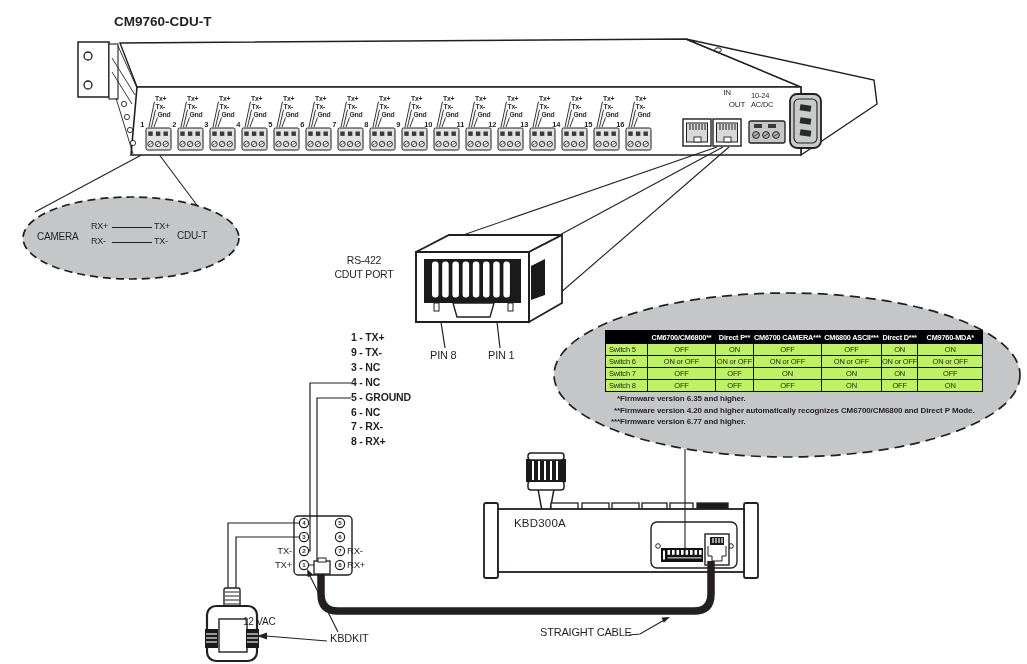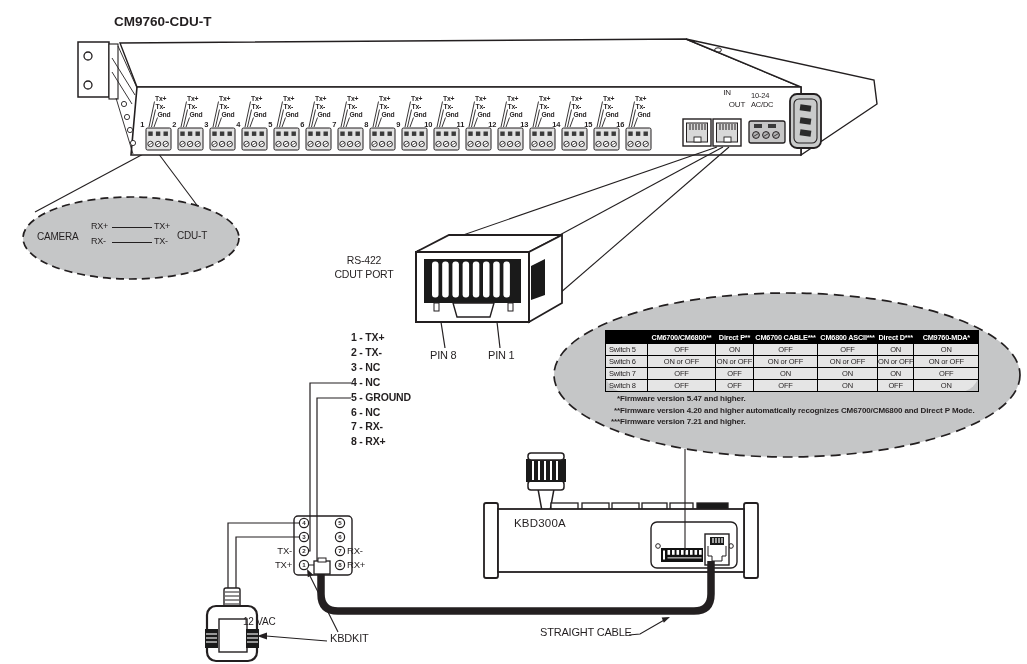--- a/index.html
+++ b/index.html
@@ -14,21 +14,21 @@
   .fs95{font-size:9.5px;}
   .fs8{font-size:8px;}
   .fs75{font-size:7.5px;line-height:9px;}
   .ctr{text-align:center;}
   .rt{text-align:right;}
   
   #pinlist{position:absolute;left:351px;top:298px;z-index:2;margin-top:32px;}
   .pinrow{font-size:10.5px;font-weight:700;letter-spacing:-0.2px;line-height:14.9px;white-space:nowrap;}
   
   #switch-table{position:absolute;left:605px;top:330px;z-index:2;border-collapse:collapse;
-                table-layout:fixed;background:#e5e5e5;border-radius:20px;}
+                table-layout:fixed;background:#bef264;}
   #switch-table th{background:#000;color:#fff;font-size:7.3px;font-weight:700;height:12px;
                    border:1px solid #000;padding:0;letter-spacing:-0.2px;white-space:nowrap;overflow:hidden;}
   #switch-table td{border:1px solid #000;font-size:7.5px;font-weight:400;text-align:center;
                    height:11px;line-height:11px;padding:0;letter-spacing:-0.2px;white-space:nowrap;overflow:hidden;}
   #switch-table td.rowlabel{text-align:left;padding-left:3px;}
   #footnotes{position:absolute;left:605px;top:393px;z-index:2;width:420px;}
   .fnline{display:flex;font-size:8px;font-weight:600;line-height:11.5px;letter-spacing:-0.1px;white-space:nowrap;}
   .fnmark{width:15px;text-align:right;}
   
   .pinlab{font:700 6.8px "Liberation Sans",sans-serif;fill:#231f20;letter-spacing:-0.2px;}
@@ -604,21 +604,21 @@
 <div class="lbl fs9" style="left:91px;top:221px;">RX+</div>
 <div class="lbl fs9" style="left:91px;top:236px;">RX-</div>
 <div class="lbl fs9" style="left:154px;top:221px;">TX+</div>
 <div class="lbl fs9" style="left:154px;top:236px;">TX-</div>
 <div class="lbl fs10" style="left:177px;top:230px;">CDU-T</div>
 
 <div class="lbl ctr" style="left:332px;top:254px;width:64px;font-size:10.5px;">RS-422</div>
 <div class="lbl ctr" style="left:322px;top:268px;width:84px;font-size:10.5px;">CDUT PORT</div>
 <div id="pinlist">
       <div class="pinrow">1 - TX+</div>
-      <div class="pinrow">2 - TX-</div>
+      <div class="pinrow">9 - TX-</div>
       <div class="pinrow">3 - NC</div>
       <div class="pinrow">4 - NC</div>
       <div class="pinrow">5 - GROUND</div>
       <div class="pinrow">6 - NC</div>
       <div class="pinrow">7 - RX-</div>
       <div class="pinrow">8 - RX+</div>
     </div>
 
 <div class="lbl fs11" style="left:430px;top:349px;">PIN 8</div>
 <div class="lbl fs11" style="left:488px;top:349px;">PIN 1</div>
@@ -631,21 +631,21 @@
         <col style="width:64px">
         <col style="width:60px">
         <col style="width:35px">
         <col style="width:65px">
       </colgroup>
       <thead>
         <tr>
           <th></th>
           <th>CM6700/CM6800**</th>
           <th>Direct P**</th>
-          <th>CM6700 CABLE***</th>
+          <th>CM6700 CAMERA***</th>
           <th>CM6800 ASCII***</th>
           <th>Direct D***</th>
           <th>CM9760-MDA*</th>
         </tr>
       </thead>
       <tbody>
         <tr>
       <td class="rowlabel">Switch 5</td>
           <td>OFF</td>
           <td>ON</td>
@@ -679,29 +679,29 @@
           <td>OFF</td>
           <td>ON</td>
           <td>OFF</td>
           <td>ON</td>
         </tr>
       </tbody>
     </table>
 <div id="footnotes">
       <div class="fnline">
        <span class="fnmark">*</span>
-       <span class="fntext">Firmware version 5.47 and higher.</span>
+       <span class="fntext">Firmware version 6.35 and higher.</span>
       </div>
       <div class="fnline">
        <span class="fnmark">**</span>
        <span class="fntext">Firmware version 4.20 and higher automatically recognizes CM6700/CM6800 and Direct P Mode.</span>
       </div>
       <div class="fnline">
        <span class="fnmark">***</span>
-       <span class="fntext">Firmware version 7.21 and higher.</span>
+       <span class="fntext">Firmware version 6.77 and higher.</span>
       </div>
     </div>
 
 <div class="lbl" style="left:514px;top:517px;font-size:11.5px;letter-spacing:0.2px;">KBD300A</div>
 <div class="lbl fs95 rt" style="left:262px;top:545px;width:30px;">TX-</div>
 <div class="lbl fs95 rt" style="left:262px;top:559px;width:30px;">TX+</div>
 <div class="lbl fs95" style="left:347px;top:545px;">RX-</div>
 <div class="lbl fs95" style="left:347px;top:559px;">RX+</div>
 <div class="lbl fs10" style="left:243px;top:616px;">12 VAC</div>
 <div class="lbl fs11" style="left:330px;top:632px;">KBDKIT</div>

